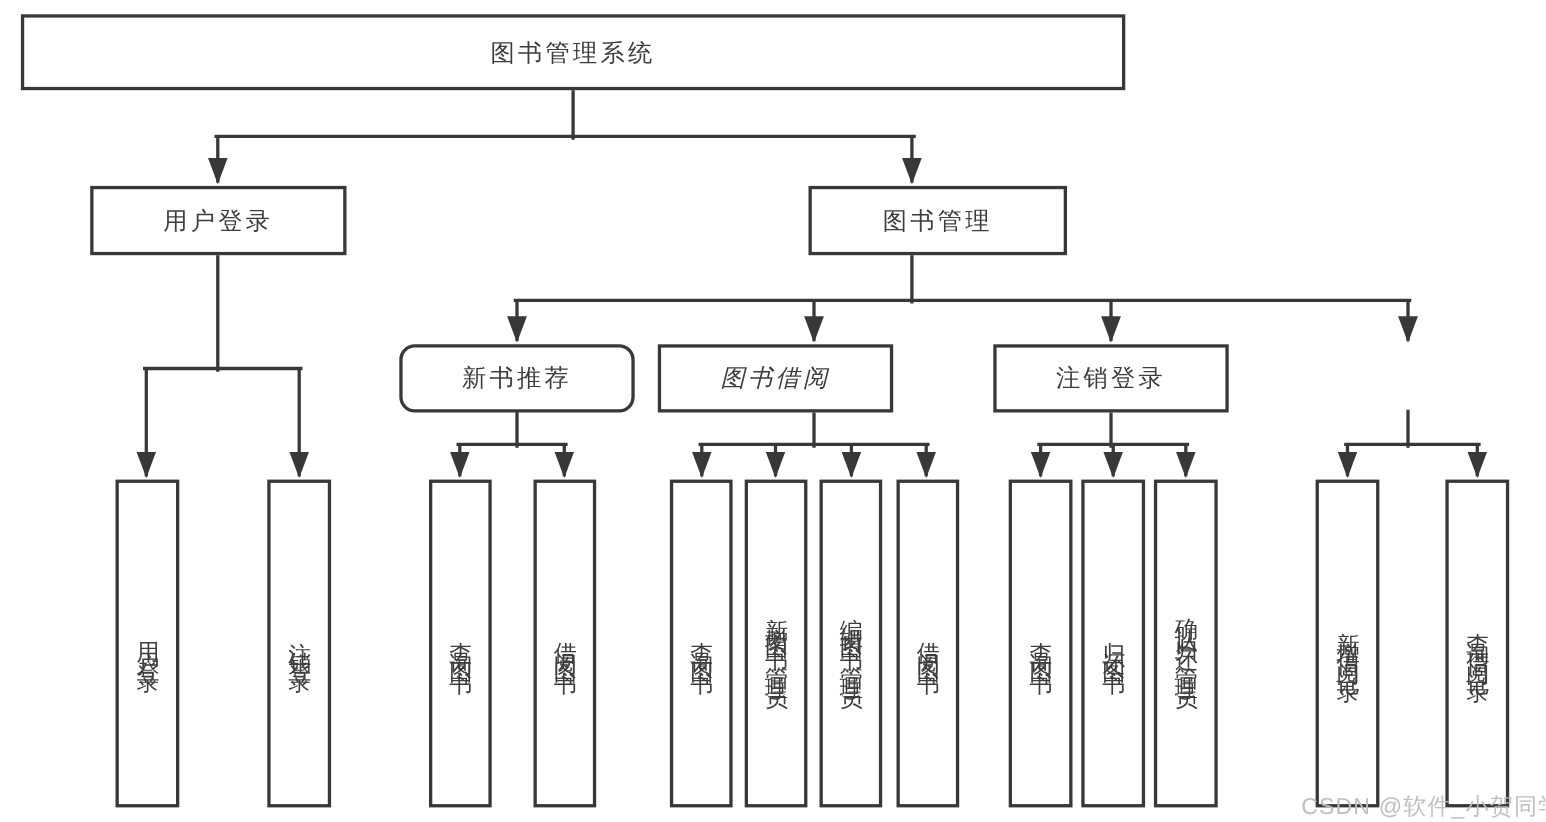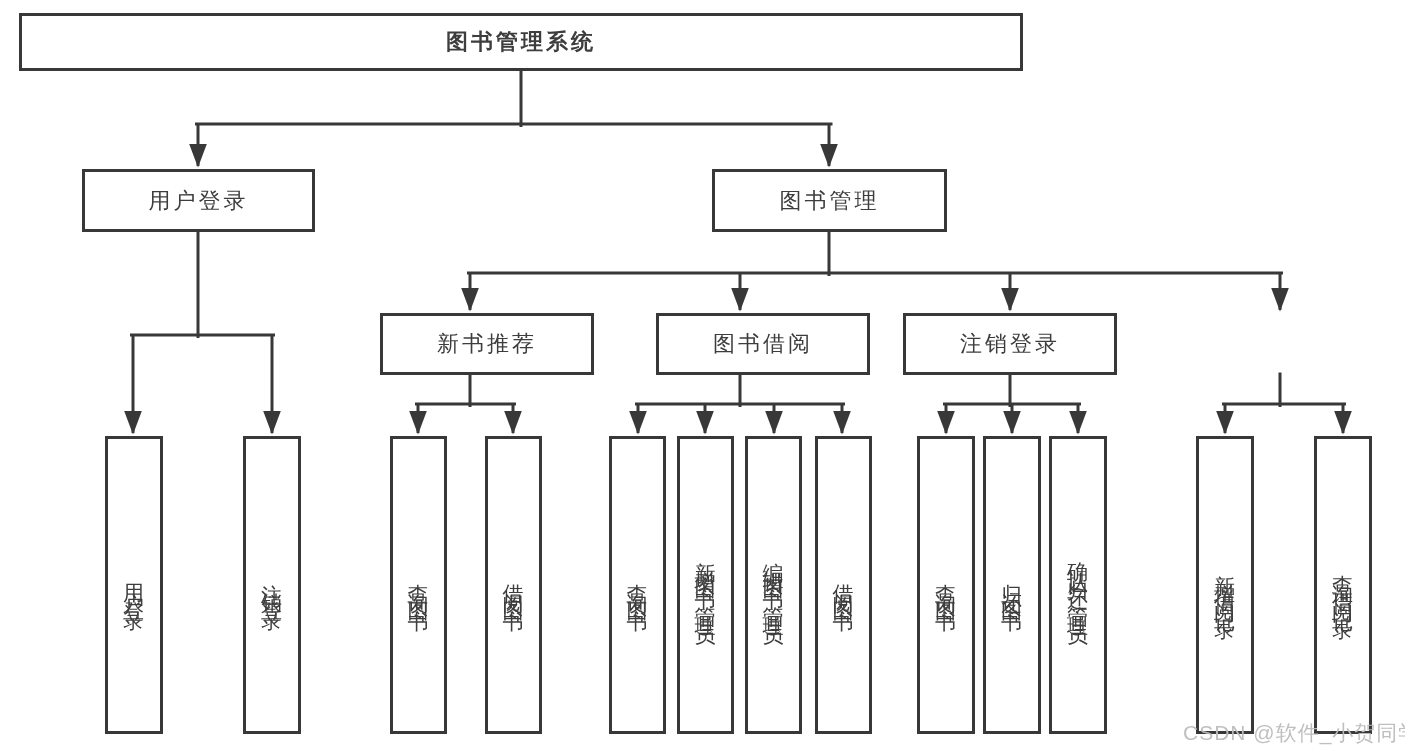--- a/index.html
+++ b/index.html
@@ -41,21 +41,21 @@
     display: flex;
     align-items: center;
     justify-content: center;
     z-index: 2;
   }
   .node-h {
     font-size: 22px;
     letter-spacing: 3px;
     white-space: nowrap;
   }
-  .node-root { left: 19px;  top: 13px;  width: 1004px; height: 58px; font-weight: bold; }
+  .node-root { left: 19px;  top: 13px;  width: 1004px; height: 69px; }
   .node-l2   { top: 169px; height: 63px; }
   .node-l3   { top: 313px; height: 62px; width: 214px; }
   .leaf {
     top: 436px;
     height: 298px;
     width: 58px;
   }
   .leaf .vtext {
     writing-mode: vertical-rl;
     text-orientation: mixed;
@@ -128,28 +128,28 @@
     <path class="ar" marker-end="url(#arrowhead)" d="M1343,405 L1343,433"></path>
   </svg>
 
   <div class="node node-root node-h">
     <span>图书管理系统</span>
   </div>
 
   <div class="node node-l2 node-h" style="left:82px;width:233px;">
     <span>用户登录</span>
   </div>
-  <div class="node node-l2 node-h" style="left:712px;width:235px;">
+  <div class="node node-l2 node-h" style="left:735px;width:235px;">
     <span>图书管理</span>
   </div>
 
-  <div class="node node-l3 node-h" style="left:380px;">
+  <div class="node node-l3 node-h" style="left:363px;border-radius:14px;">
     <span>新书推荐</span>
   </div>
-  <div class="node node-l3 node-h" style="left:656px;">
+  <div class="node node-l3 node-h" style="left:598px;font-style:italic;">
     <span>图书借阅</span>
   </div>
   <div class="node node-l3 node-h" style="left:903px;">
     <span>注销登录</span>
   </div>
 
   <div class="node leaf" style="left:105px;">
     <span class="vtext">用户登录</span>
   </div>
   <div class="node leaf" style="left:243px;">

